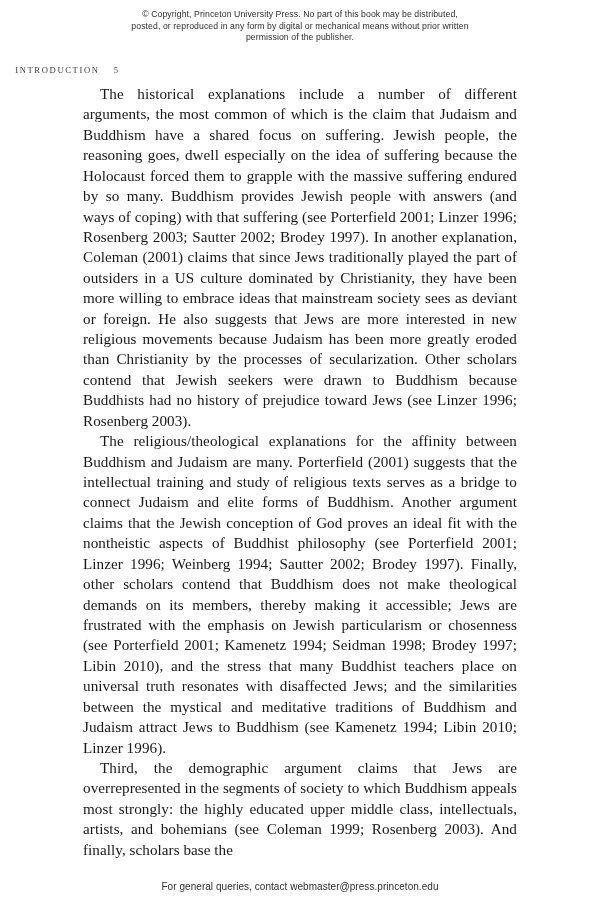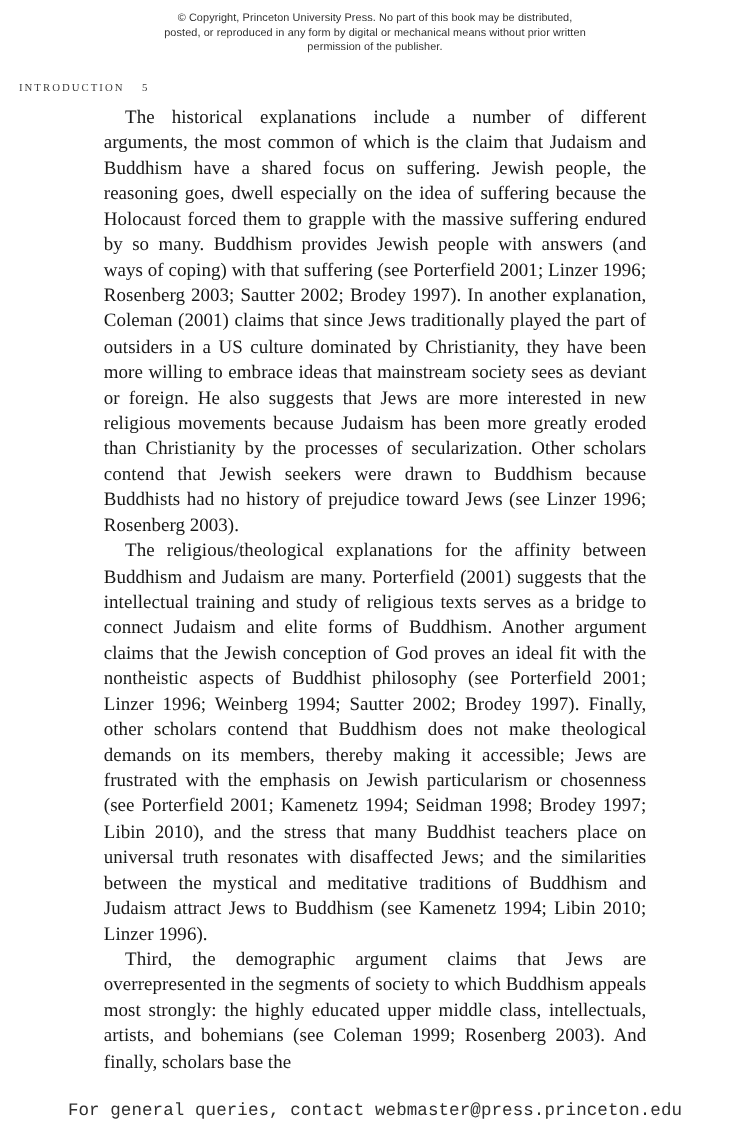--- a/index.html
+++ b/index.html
@@ -83,22 +83,22 @@
     text-align-last: left;
   }
 
   
   .footer-notice {
     position: absolute;
     left: 0;
     top: 881px;
     width: 600px;
     text-align: center;
-    font-family: Liberation Mono, monospace;
-    font-size: 14px;
+    font-family: Liberation Sans, sans-serif;
+    font-size: 10px;
     color: #2e2e2e;
     letter-spacing: 0.005em;
   }
 </style>
 </head>
 <body>
 
 <div class="page">
 
   <div class="copyright-notice">© Copyright, Princeton University Press. No part of this book may be distributed, posted, or reproduced in any form by digital or mechanical means without prior written permission of the publisher.</div>

